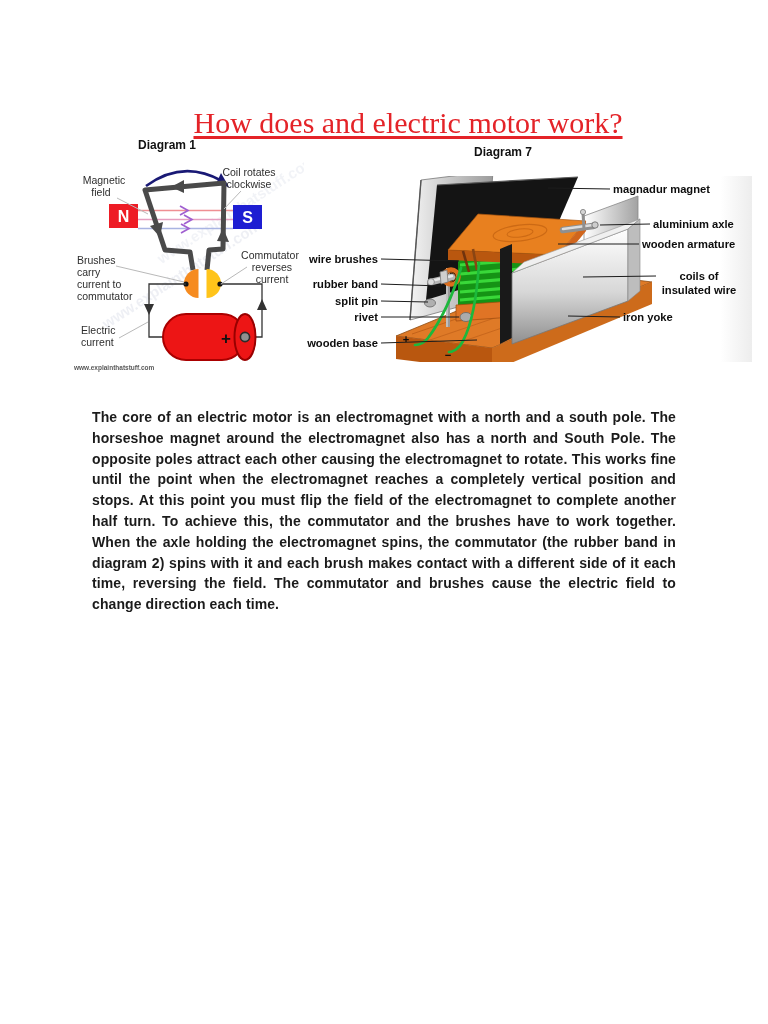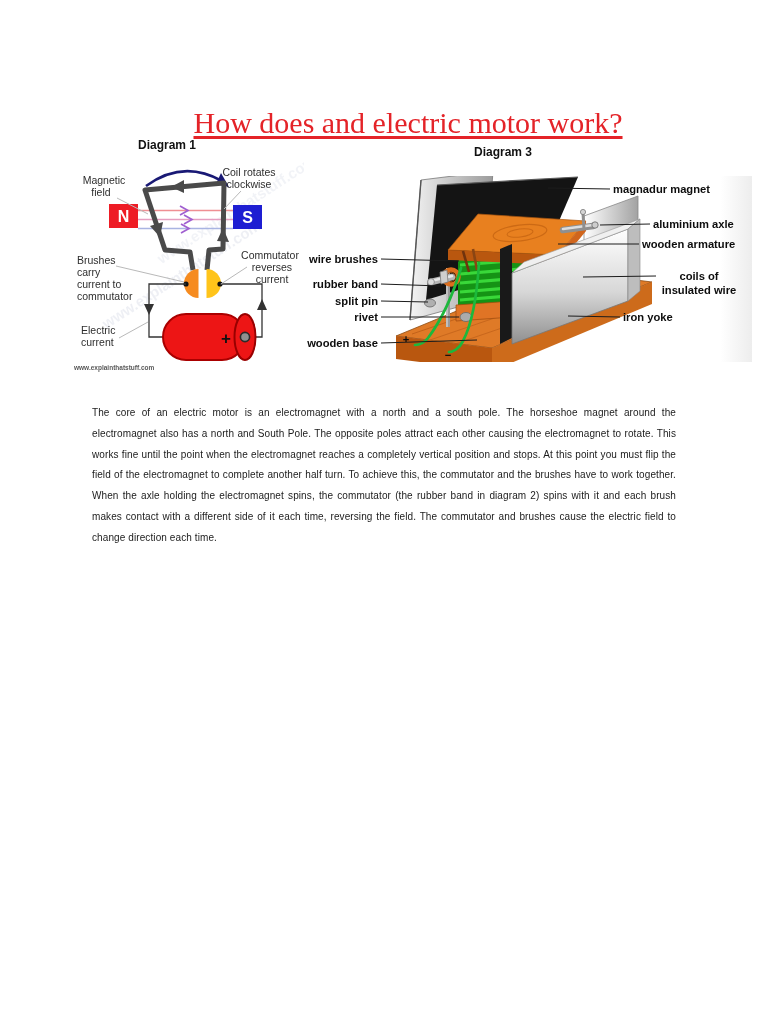--- a/index.html
+++ b/index.html
@@ -10,39 +10,39 @@
   .page-title{
     position:absolute;top:86px;left:0;width:768px;text-align:center;
     font-family:"Liberation Serif",serif;font-size:30px;font-weight:400;
     color:#e42328;text-decoration:underline;text-underline-offset:3px;margin-left:24px;
   }
   .diagram-caption{position:absolute;font-size:12px;font-weight:bold;color:#111;}
   #cap1{left:90px;top:138px;margin-left:48px;}
   #cap2{left:474px;top:145px;}
   .bodytext{
     position:absolute;left:92px;top:393px;width:584px;
-    font-size:10px;font-weight:normal;color:#1b1b1b;
+    font-size:14px;font-weight:bold;color:#1b1b1b;
     text-align:justify;line-height:20.8px;letter-spacing:0.1px;
   }
   svg{position:absolute;display:block;}
   #diag1{left:72px;top:160px;}
   #diag2{left:302px;top:176px;}
   svg text{font-family:"Liberation Sans",sans-serif;}
   .d1label{font-size:10.5px;fill:#2e2e2e;}
   .d2label{font-size:11.2px;font-weight:bold;fill:#0d0d0d;}
   .leader1{stroke:#b9b9b9;stroke-width:1;}
   .leader2{stroke:#1c1c1c;stroke-width:1;}
 </style>
 </head>
 <body>
 
 <h1 class="page-title">How does and electric motor work?</h1>
 
 <div id="cap1" class="diagram-caption">Diagram 1</div>
-<div id="cap2" class="diagram-caption">Diagram 3</div>
+<div id="cap2" class="diagram-caption">Diagram 7</div>
 
 <svg id="diag1" width="232" height="218" viewBox="72 160 232 218" xmlns="http://www.w3.org/2000/svg">
   <rect x="72" y="160" width="232" height="218" fill="#ffffff"></rect>
 
   <text x="95" y="300" font-size="15" font-weight="bold" fill="#5f6f9f" opacity="0.10" transform="rotate(-33 150 295)">www.explainthatstuff.com</text>
   <text x="150" y="235" font-size="15" font-weight="bold" fill="#5f6f9f" opacity="0.08" transform="rotate(-33 205 230)">www.explainthatstuff.com</text>
 
   <g>
     <path d="M146 186 Q183 159 222 181" fill="none" stroke="#191975" stroke-width="2.6"></path>
     <polygon points="229,187 216,184 221,173" fill="#191975"></polygon>

